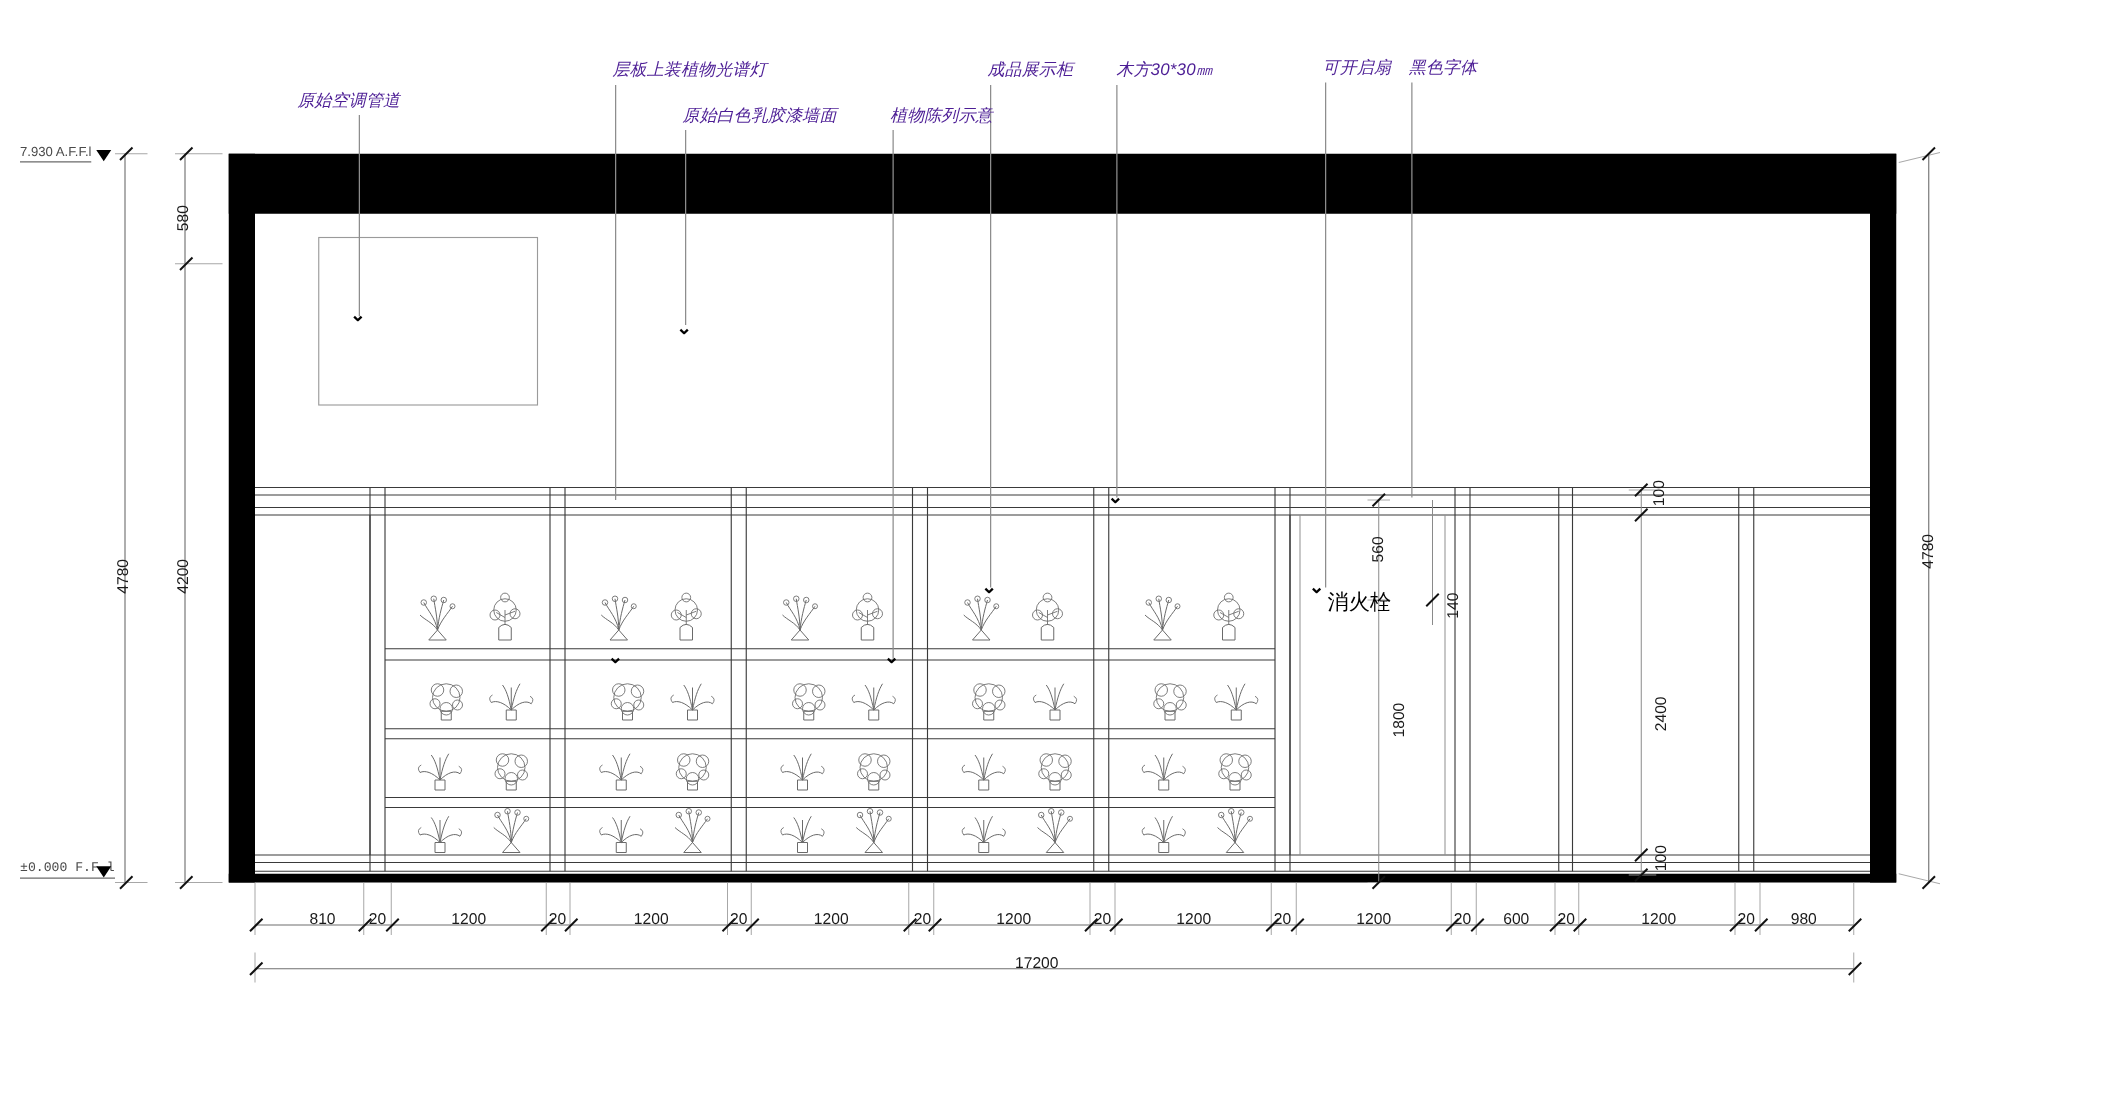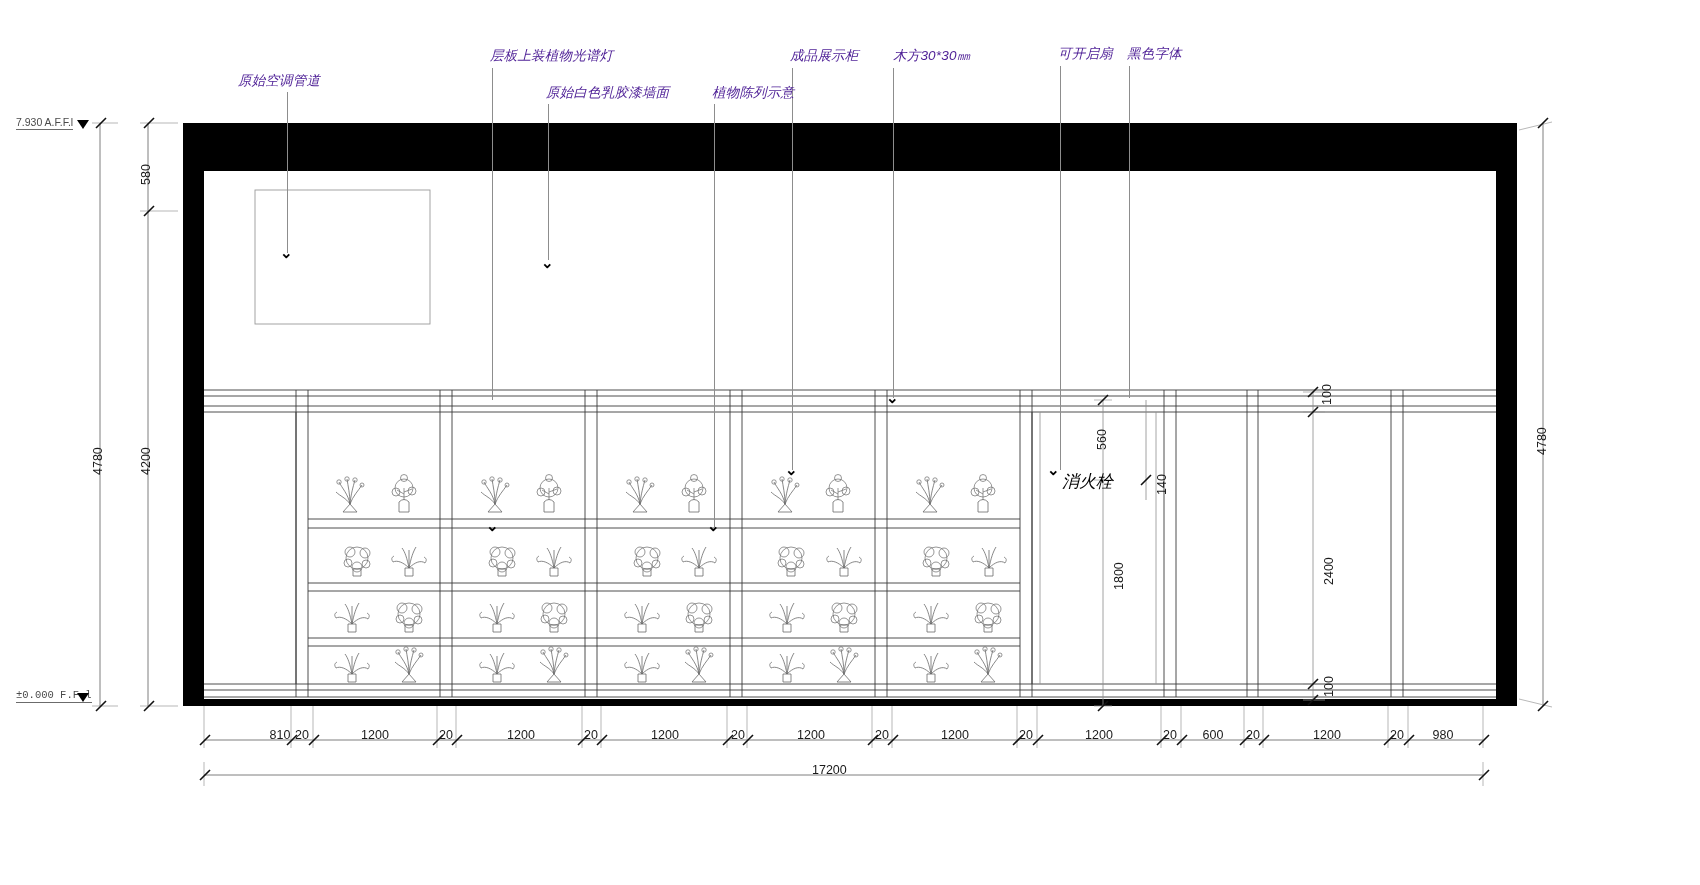--- a/index.html
+++ b/index.html
@@ -375,42 +375,42 @@
     <div class="callout" style="left:200px; top:72px;margin-left:38px;">原始空调管道</div>
     <div class="callout" style="left:490px; top:47px;">层板上装植物光谱灯</div>
     <div class="callout" style="left:546px; top:84px;">原始白色乳胶漆墙面</div>
     <div class="callout" style="left:712px; top:84px;">植物陈列示意</div>
     <div class="callout" style="left:790px; top:47px;">成品展示柜</div>
     <div class="callout" style="left:893px; top:47px;">木方30*30㎜</div>
     <div class="callout" style="left:1058px; top:45px;">可开启扇</div>
     <div class="callout" style="left:1127px; top:45px;">黑色字体</div>
   </div>
 
-  <div class="hydrant-label" style="left:1062px; top:470px;font-style:italic;">消火栓</div>
+  <div class="hydrant-label" style="left:1062px; top:470px;">消火栓</div>
 
   <div class="lvl" style="left:16px; top:116px;">7.930 A.F.F.l</div>
   <div class="tri" style="left:77px; top:120px;"></div>
 
   <div class="lvl" style="left:16px; top:689px;font-family:Liberation Mono, monospace;">±0.000 F.F.l</div>
   <div class="tri" style="left:77px; top:693px;"></div>
 
   <div class="dimtext vert" style="left:139px; top:185px;">580</div>
   <div class="dimtext vert" style="left:139px; top:475px;">4200</div>
   <div class="dimtext vert" style="left:91px; top:475px;">4780</div>
   <div class="dimtext vert" style="left:1535px; top:455px;">4780</div>
 
   <div class="dimtext vert" style="left:1095px; top:450px;">560</div>
   <div class="dimtext vert" style="left:1112px; top:590px;">1800</div>
   <div class="dimtext vert" style="left:1155px; top:495px;">140</div>
   <div class="dimtext vert" style="left:1320px; top:405px;">100</div>
   <div class="dimtext vert" style="left:1322px; top:585px;">2400</div>
   <div class="dimtext vert" style="left:1322px; top:697px;">100</div>
 
   <div id="bottom-dims">
-      <div class="dimtext" style="left: 258px; top: 728px; transform: translateX(-50%); margin-left: 22px;">810</div>
+      <div class="dimtext" style="left: 258px; top: 728px; transform: translateX(-50%);">810</div>
       <div class="dimtext" style="left: 302px; top: 728px; transform: translateX(-50%);">20</div>
       <div class="dimtext" style="left: 375px; top: 728px; transform: translateX(-50%);">1200</div>
       <div class="dimtext" style="left: 446px; top: 728px; transform: translateX(-50%);">20</div>
       <div class="dimtext" style="left: 521px; top: 728px; transform: translateX(-50%);">1200</div>
       <div class="dimtext" style="left: 591px; top: 728px; transform: translateX(-50%);">20</div>
       <div class="dimtext" style="left: 665px; top: 728px; transform: translateX(-50%);">1200</div>
       <div class="dimtext" style="left: 738px; top: 728px; transform: translateX(-50%);">20</div>
       <div class="dimtext" style="left: 811px; top: 728px; transform: translateX(-50%);">1200</div>
       <div class="dimtext" style="left: 882px; top: 728px; transform: translateX(-50%);">20</div>
       <div class="dimtext" style="left: 955px; top: 728px; transform: translateX(-50%);">1200</div>

